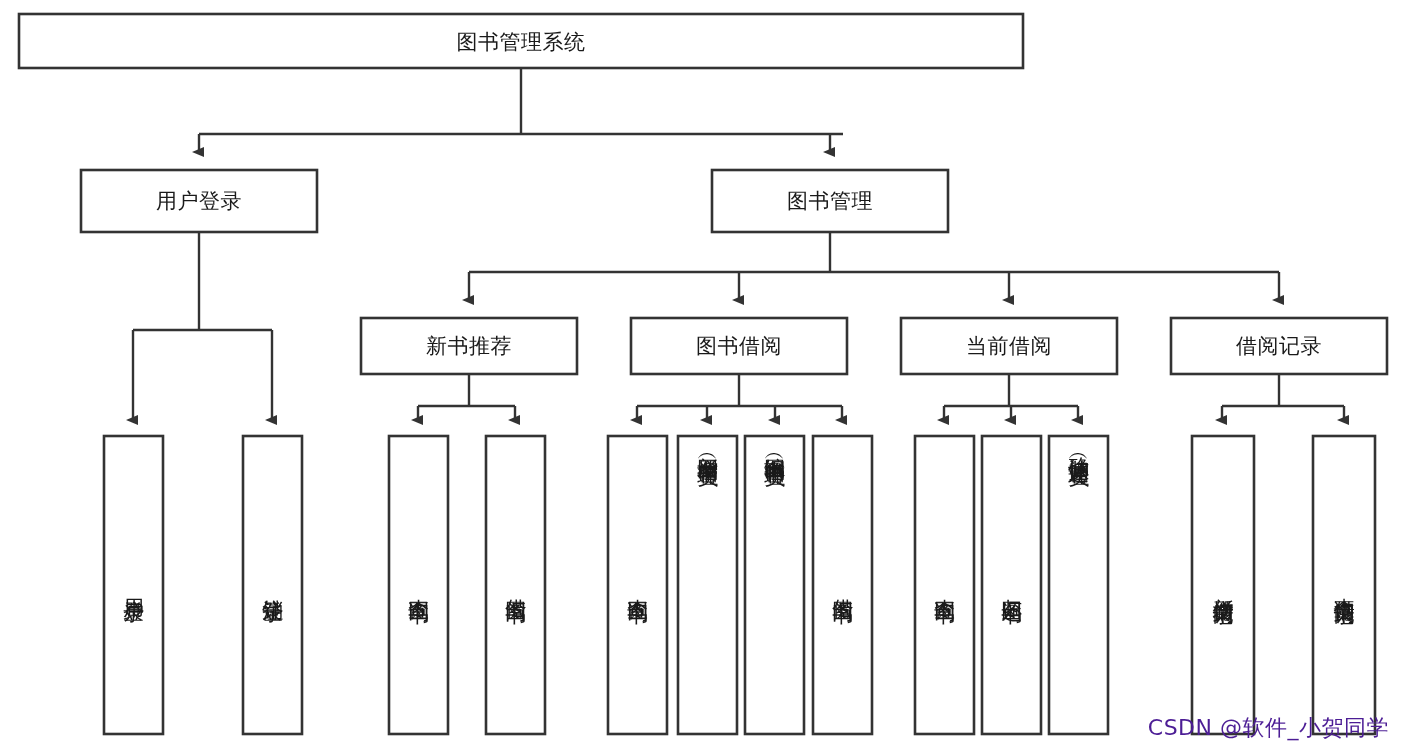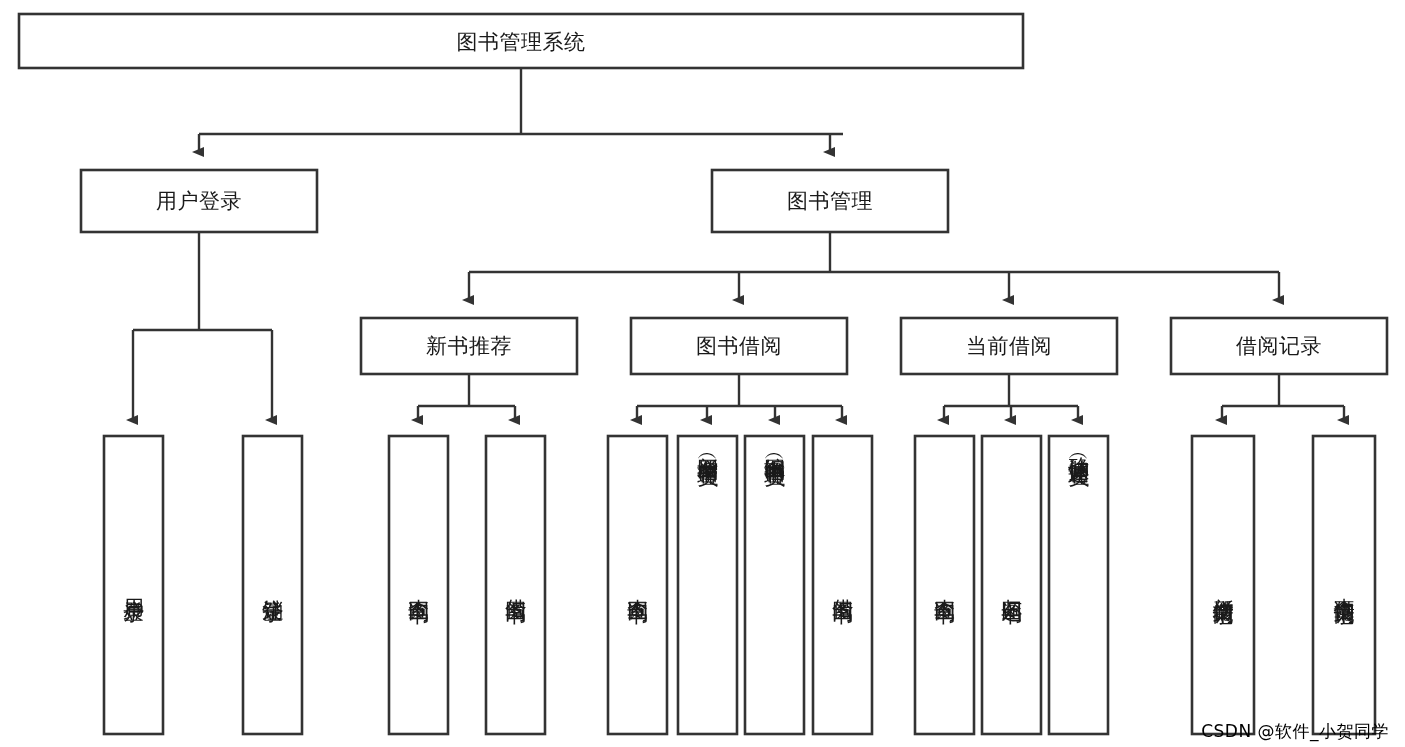--- a/index.html
+++ b/index.html
@@ -63,22 +63,22 @@
     line-height: 1.08;
     color: #1a1a1a;
     letter-spacing: 1.5px;
     white-space: nowrap;
   }
   .watermark {
     position: absolute;
     right: 12px;
     bottom: 4px;
     font-family: "DejaVu Sans", "Liberation Sans", sans-serif;
-    font-size: 17px;
-    color: #000000;
+    font-size: 22px;
+    color: #4c1d95;
     white-space: nowrap;
     letter-spacing: 0.5px;
     margin-left: 35px;
   }
 </style>
 </head>
 <body>
 
 <div id="diagram-root">
 

